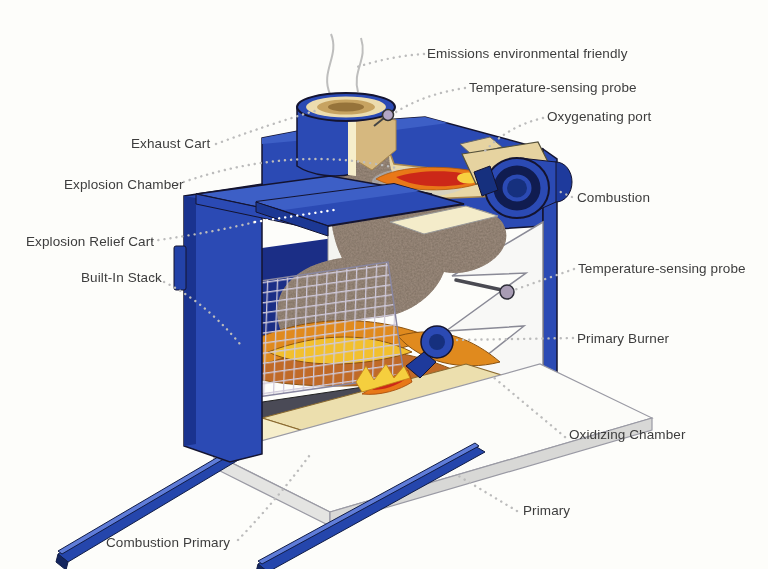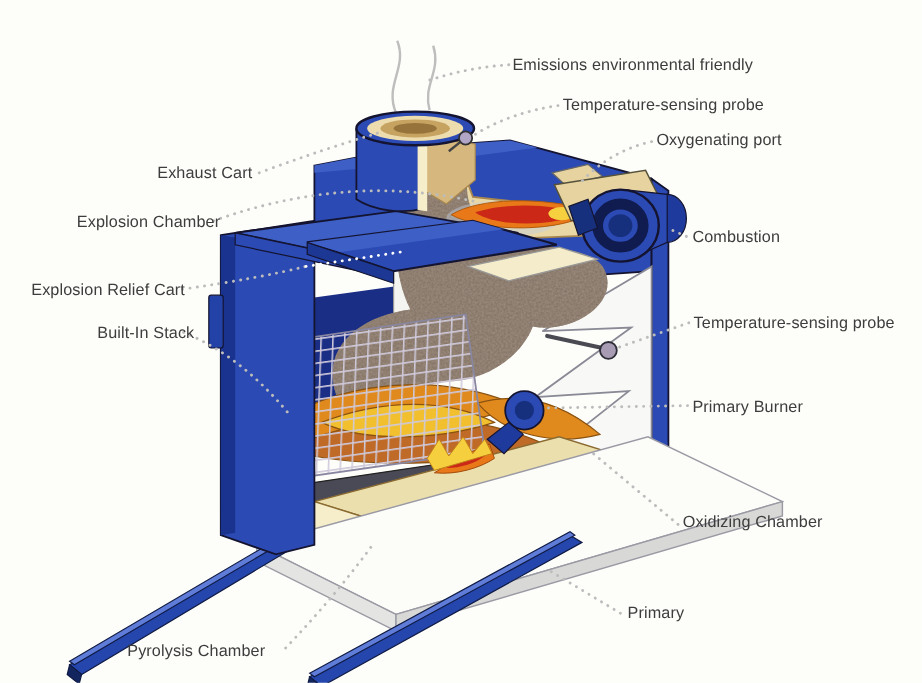--- a/index.html
+++ b/index.html
@@ -215,15 +215,15 @@
 <div class="lbl" style="left:547px;top:83px">Oxygenating port</div>
 <div class="lbl" style="left:131px;top:110px">Exhaust Cart</div>
 <div class="lbl" style="left:64px;top:151px">Explosion Chamber</div>
 <div class="lbl" style="left:577px;top:164px">Combustion</div>
 <div class="lbl" style="left:26px;top:208px">Explosion Relief Cart</div>
 <div class="lbl" style="left:81px;top:244px">Built-In Stack</div>
 <div class="lbl" style="left:578px;top:235px">Temperature-sensing probe</div>
 <div class="lbl" style="left:577px;top:305px">Primary Burner</div>
 <div class="lbl" style="left:569px;top:401px">Oxidizing Chamber</div>
 <div class="lbl" style="left:523px;top:477px">Primary</div>
-<div class="lbl" style="left:106px;top:509px">Pyrolysis Chamber</div>
+<div class="lbl" style="left:106px;top:509px">Combustion Primary</div>
 
 </div>
 
 </body></html>

